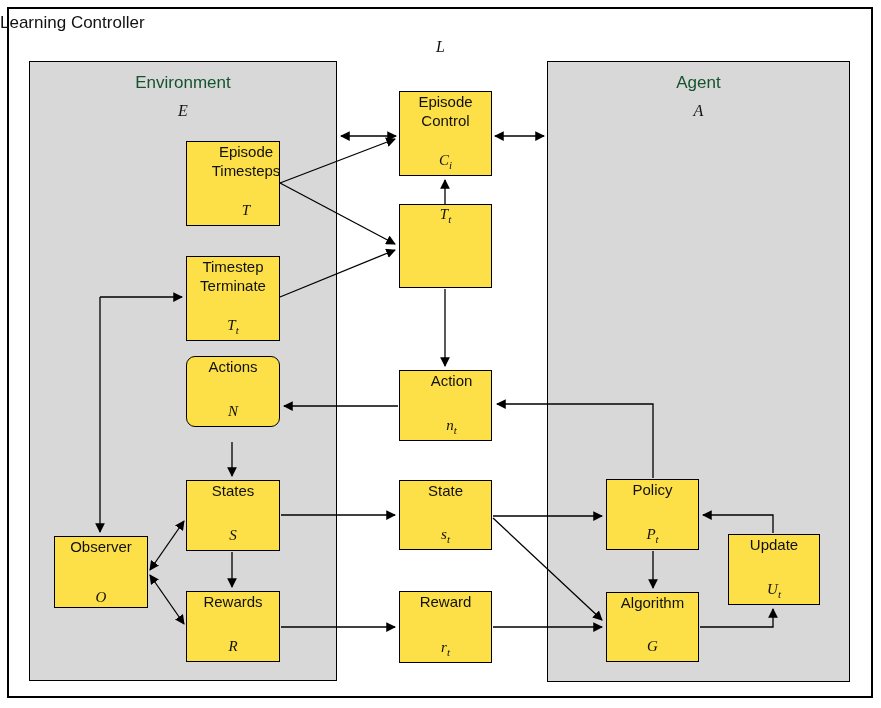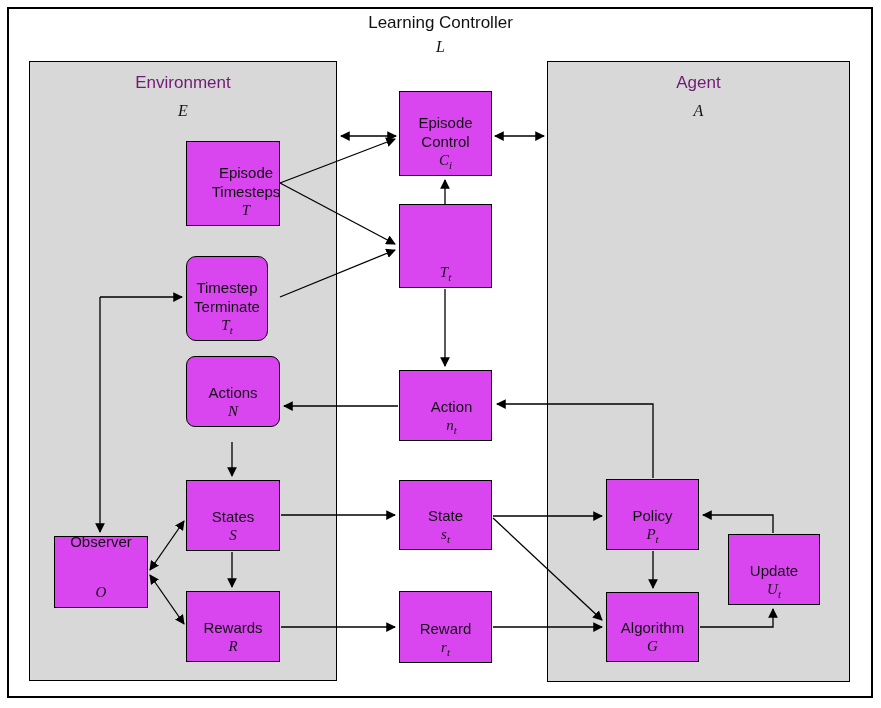--- a/index.html
+++ b/index.html
@@ -1,30 +1,30 @@
 <!DOCTYPE html>
 <html><head>
 <meta charset="utf-8">
 <style>
   html,body{margin:0;padding:0;background:#fff;}
   .stage{position:relative;width:881px;height:708px;background:#ffffff;
          font-family:"Liberation Sans",sans-serif;overflow:hidden;}
   .outer-border{position:absolute;left:7px;top:7px;width:866px;height:691px;
                 border:2px solid #000;box-sizing:border-box;background:#fff;}
-  .diagram-title{position:absolute;left:0;top:13px;width:881px;text-align:center;
+  .diagram-title{position:absolute;left:0;top:13px;width:881px;
                  font-size:17px;color:#111;}
   .diagram-title-symbol{position:absolute;left:0;top:38px;width:881px;text-align:center;
                  font-family:"Liberation Serif",serif;font-style:italic;font-size:16px;color:#111;}
   .panel{position:absolute;background:#d8d8d8;border:1px solid #000;box-sizing:border-box;}
-  .panel-header{margin-top:11px;text-align:center;font-size:17px;color:#701a75;}
+  .panel-header{margin-top:11px;text-align:center;font-size:17px;color:#14532d;}
   .panel-symbol{margin-top:9px;text-align:center;font-family:"Liberation Serif",serif;
                 font-style:italic;font-size:16px;color:#111;}
   #edge-layer{position:absolute;left:0;top:0;width:881px;height:708px;z-index:2;}
-  .node{position:absolute;background:#d946ef;border:1px solid #000;box-sizing:border-box;
-        display:flex;flex-direction:column;align-items:center;justify-content:flex-end;
+  .node{position:absolute;background:#fde047;border:1px solid #000;box-sizing:border-box;
+        display:flex;flex-direction:column;align-items:center;justify-content:space-between;
         z-index:3;color:#111;}
   .node-label{font-size:15px;line-height:19px;text-align:center;padding:0 4px;}
   .node-symbol{font-family:"Liberation Serif",serif;font-style:italic;font-size:15px;
                line-height:19px;text-align:center;}
   .node-symbol sub{font-size:11px;font-style:italic;}
 </style>
 </head>
 <body>
 
 <div class="stage">
@@ -81,21 +81,21 @@
         <div class="node-label">Episode Control</div>
         <div class="node-symbol"><span>C</span><sub>i</sub></div>
       </div>
       <div class="node" style="left: 399px; top: 204px; width: 93px; height: 84px;">
         <div class="node-symbol"><span>T</span><sub>t</sub></div>
       </div>
       <div class="node" style="left: 186px; top: 141px; width: 94px; height: 85px; padding-left: 26px;">
         <div class="node-label">Episode Timesteps</div>
         <div class="node-symbol"><span>T</span><sub></sub></div>
       </div>
-      <div class="node" style="left: 186px; top: 256px; width: 82px; height: 85px; border-radius: 10px;">
+      <div class="node" style="left: 186px; top: 256px; width: 94px; height: 85px;">
         <div class="node-label">Timestep Terminate</div>
         <div class="node-symbol"><span>T</span><sub>t</sub></div>
       </div>
       <div class="node" style="left: 186px; top: 356px; width: 94px; height: 71px; border-radius: 9px;">
         <div class="node-label">Actions</div>
         <div class="node-symbol"><span>N</span><sub></sub></div>
       </div>
       <div class="node" style="left: 399px; top: 370px; width: 93px; height: 71px; padding-left: 12px;">
         <div class="node-label">Action</div>
         <div class="node-symbol"><span>n</span><sub>t</sub></div>

